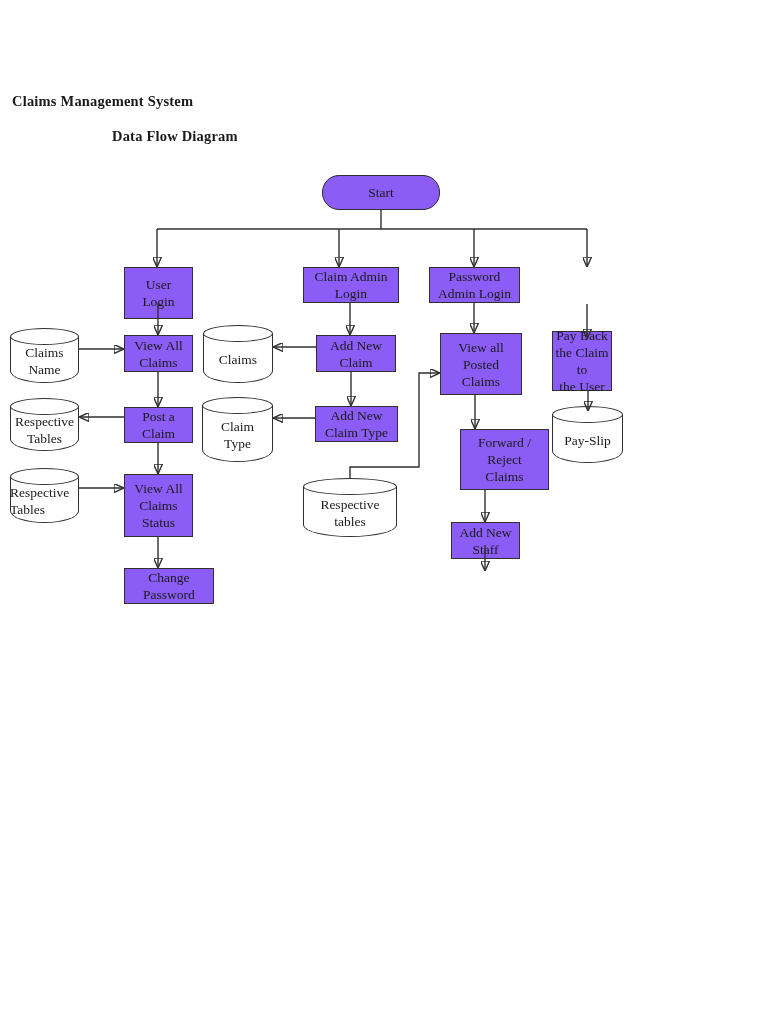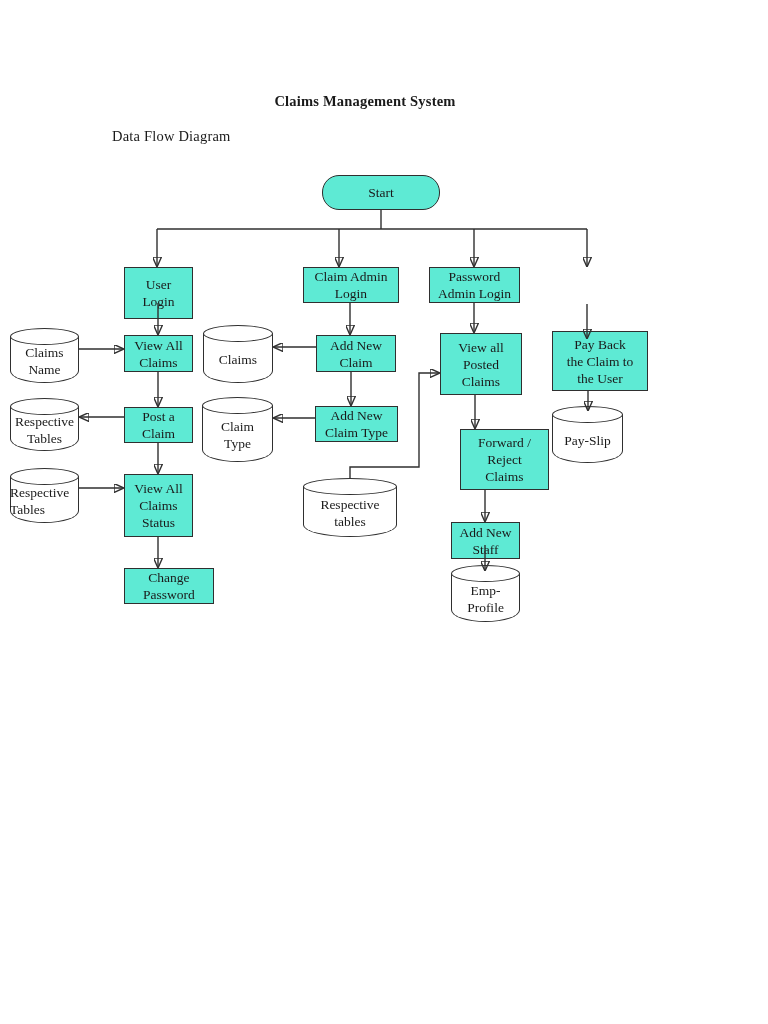--- a/index.html
+++ b/index.html
@@ -1,29 +1,29 @@
 <!DOCTYPE html>
 <html><head>
 <meta charset="utf-8">
 <style>
   html,body { margin:0; padding:0; background:#fff; }
   .page {
     position:relative; width:768px; height:1024px; background:#ffffff;
     font-family:"Liberation Serif", serif; color:#1a1a1a; overflow:hidden;
   }
   .doc-title {
-    position:absolute; left:0; top:93px; width:730px; text-align:center;
-    font-size:14.5px; font-weight:bold; letter-spacing:0.2px;
+    position:absolute; left:0; top:93px; width:730px; 
+    font-size:14.5px; font-weight:bold; letter-spacing:0.2px;padding-left:12px;
   }
   .doc-subtitle {
     position:absolute; left:112px; top:128px;
-    font-size:14.5px; font-weight:normal; letter-spacing:0.2px;
+    font-size:14.5px; font-weight:bold; letter-spacing:0.2px;
   }
   .node, .terminator {
-    position:absolute; box-sizing:border-box; background:#5eead4;
+    position:absolute; box-sizing:border-box; background:#8b5cf6;
     border:1.5px solid #2f2f2f;
     display:flex; align-items:center; justify-content:center;
   }
   .terminator { border-radius:17px; }
   .lbl {
     font-size:13.5px; line-height:17px; text-align:center;
     white-space:pre-line; display:block;
   }
   .cyl { position:absolute; }
   .cyl-body {
@@ -140,28 +140,22 @@
   </div>
   <div class="node" style="left:460px;top:429px;width:89px;height:61px">
     <span class="lbl">Forward /
 Reject
 Claims</span>
   </div>
   <div class="node" style="left:451px;top:522px;width:69px;height:37px">
     <span class="lbl">Add New
 Staff</span>
   </div>
-  <div class="cyl" style="left:451px;top:565px;width:69px;height:57px">
-    <div class="cyl-body"></div>
-    <div class="cyl-top"></div>
-    <div class="cyl-label">Emp-
-Profile</div>
-  </div>
-
-  <div class="node" style="left:552px;top:331px;width:96px;height:60px">
+
+  <div class="node" style="left:552px;top:331px;width:60px;height:60px">
     <span class="lbl">Pay Back
 the Claim to
 the User</span>
   </div>
   <div class="cyl" style="left:552px;top:406px;width:71px;height:57px">
     <div class="cyl-body"></div>
     <div class="cyl-top"></div>
     <div class="cyl-label">Pay-Slip</div>
   </div>
 

